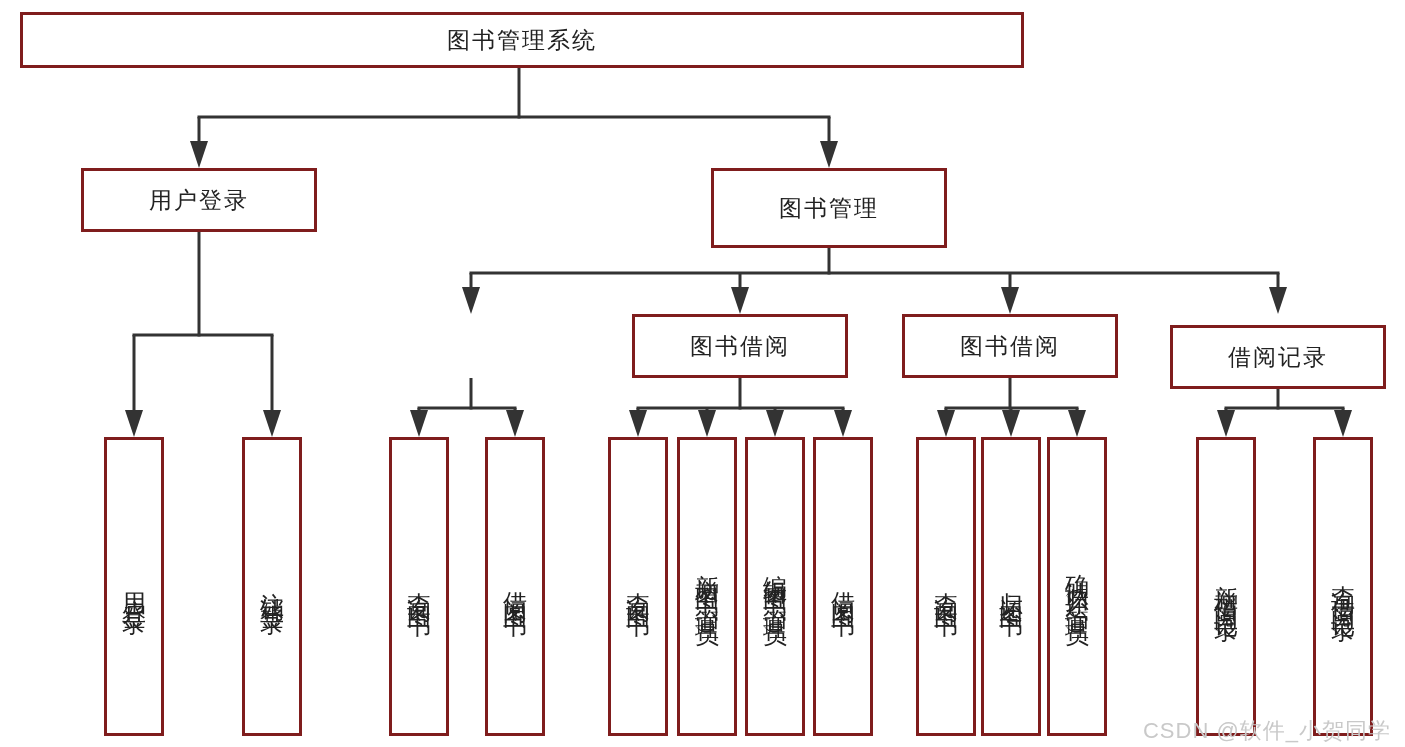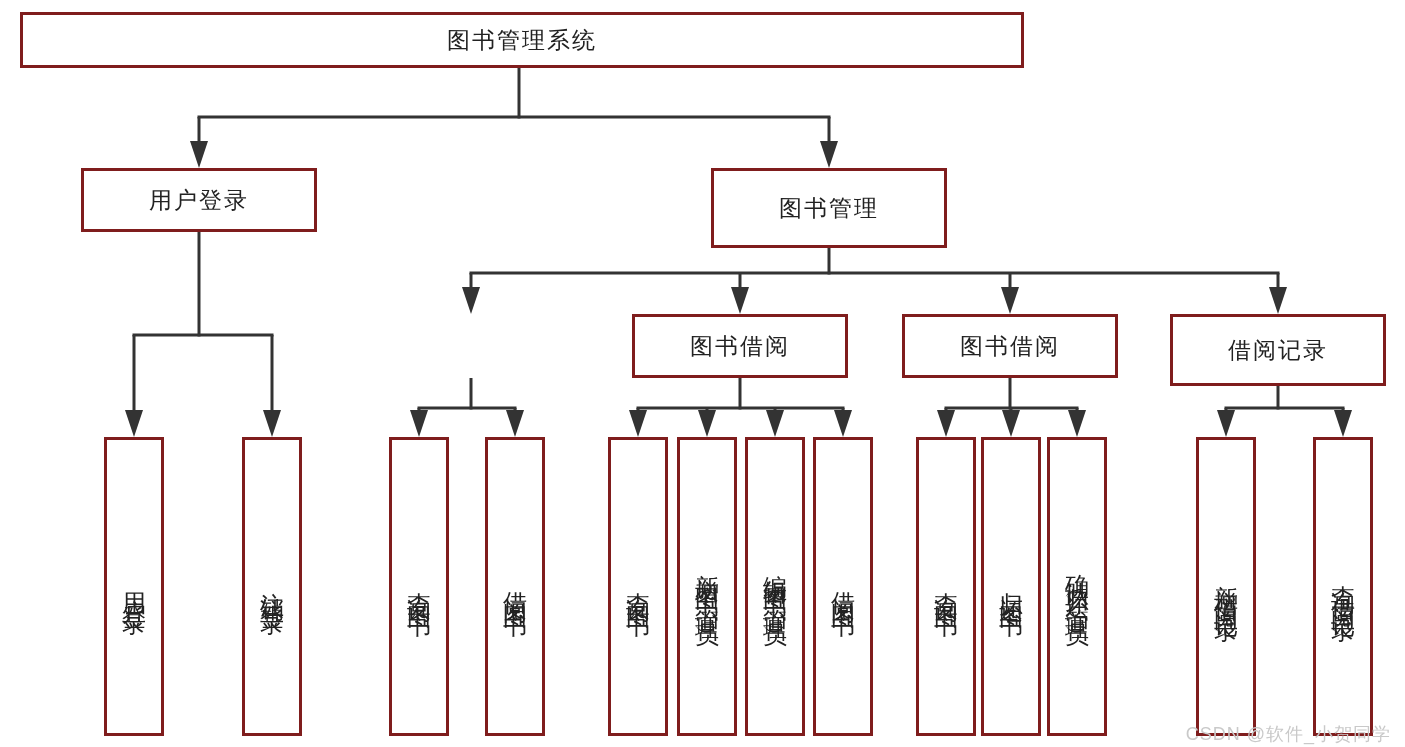--- a/index.html
+++ b/index.html
@@ -26,21 +26,21 @@
   .leaf{
     writing-mode:vertical-rl;
     text-orientation:mixed;
     font-size:24px;
     letter-spacing:7px;
     line-height:1;
   }
   .watermark{
     position:absolute;
     right:14px;bottom:1px;
-    font-size:18px;
+    font-size:22px;
     letter-spacing:1px;
     color:#c9c9c9;
     z-index:5;
     white-space:nowrap;
   }
 </style>
 </head>
 <body>
 
 <div class="stage">
@@ -109,21 +109,21 @@
     </g>
   </svg>
 
   <div class="node h-node" style="left:20px;top:12px;width:1004px;height:56px;">图书管理系统</div>
 
   <div class="node h-node" style="left:81px;top:168px;width:236px;height:64px;">用户登录</div>
   <div class="node h-node" style="left:711px;top:168px;width:236px;height:80px;">图书管理</div>
 
   <div class="node h-node" style="left:632px;top:314px;width:216px;height:64px;">图书借阅</div>
   <div class="node h-node" style="left:902px;top:314px;width:216px;height:64px;">图书借阅</div>
-  <div class="node h-node" style="left:1170px;top:314px;width:216px;height:72px;">借阅记录</div>
+  <div class="node h-node" style="left:1170px;top:325px;width:216px;height:64px;">借阅记录</div>
 
   <div class="node leaf" style="left:104px;top:437px;width:60px;height:299px;">用户登录</div>
   <div class="node leaf" style="left:242px;top:437px;width:60px;height:299px;">注销登录</div>
 
   <div class="node leaf" style="left:389px;top:437px;width:60px;height:299px;">查询图书</div>
   <div class="node leaf" style="left:485px;top:437px;width:60px;height:299px;">借阅图书</div>
 
   <div class="node leaf" style="left:608px;top:437px;width:60px;height:299px;">查询图书</div>
   <div class="node leaf" style="left:677px;top:437px;width:60px;height:299px;">新增图书（管理员）</div>
   <div class="node leaf" style="left:745px;top:437px;width:60px;height:299px;">编辑图书（管理员）</div>

